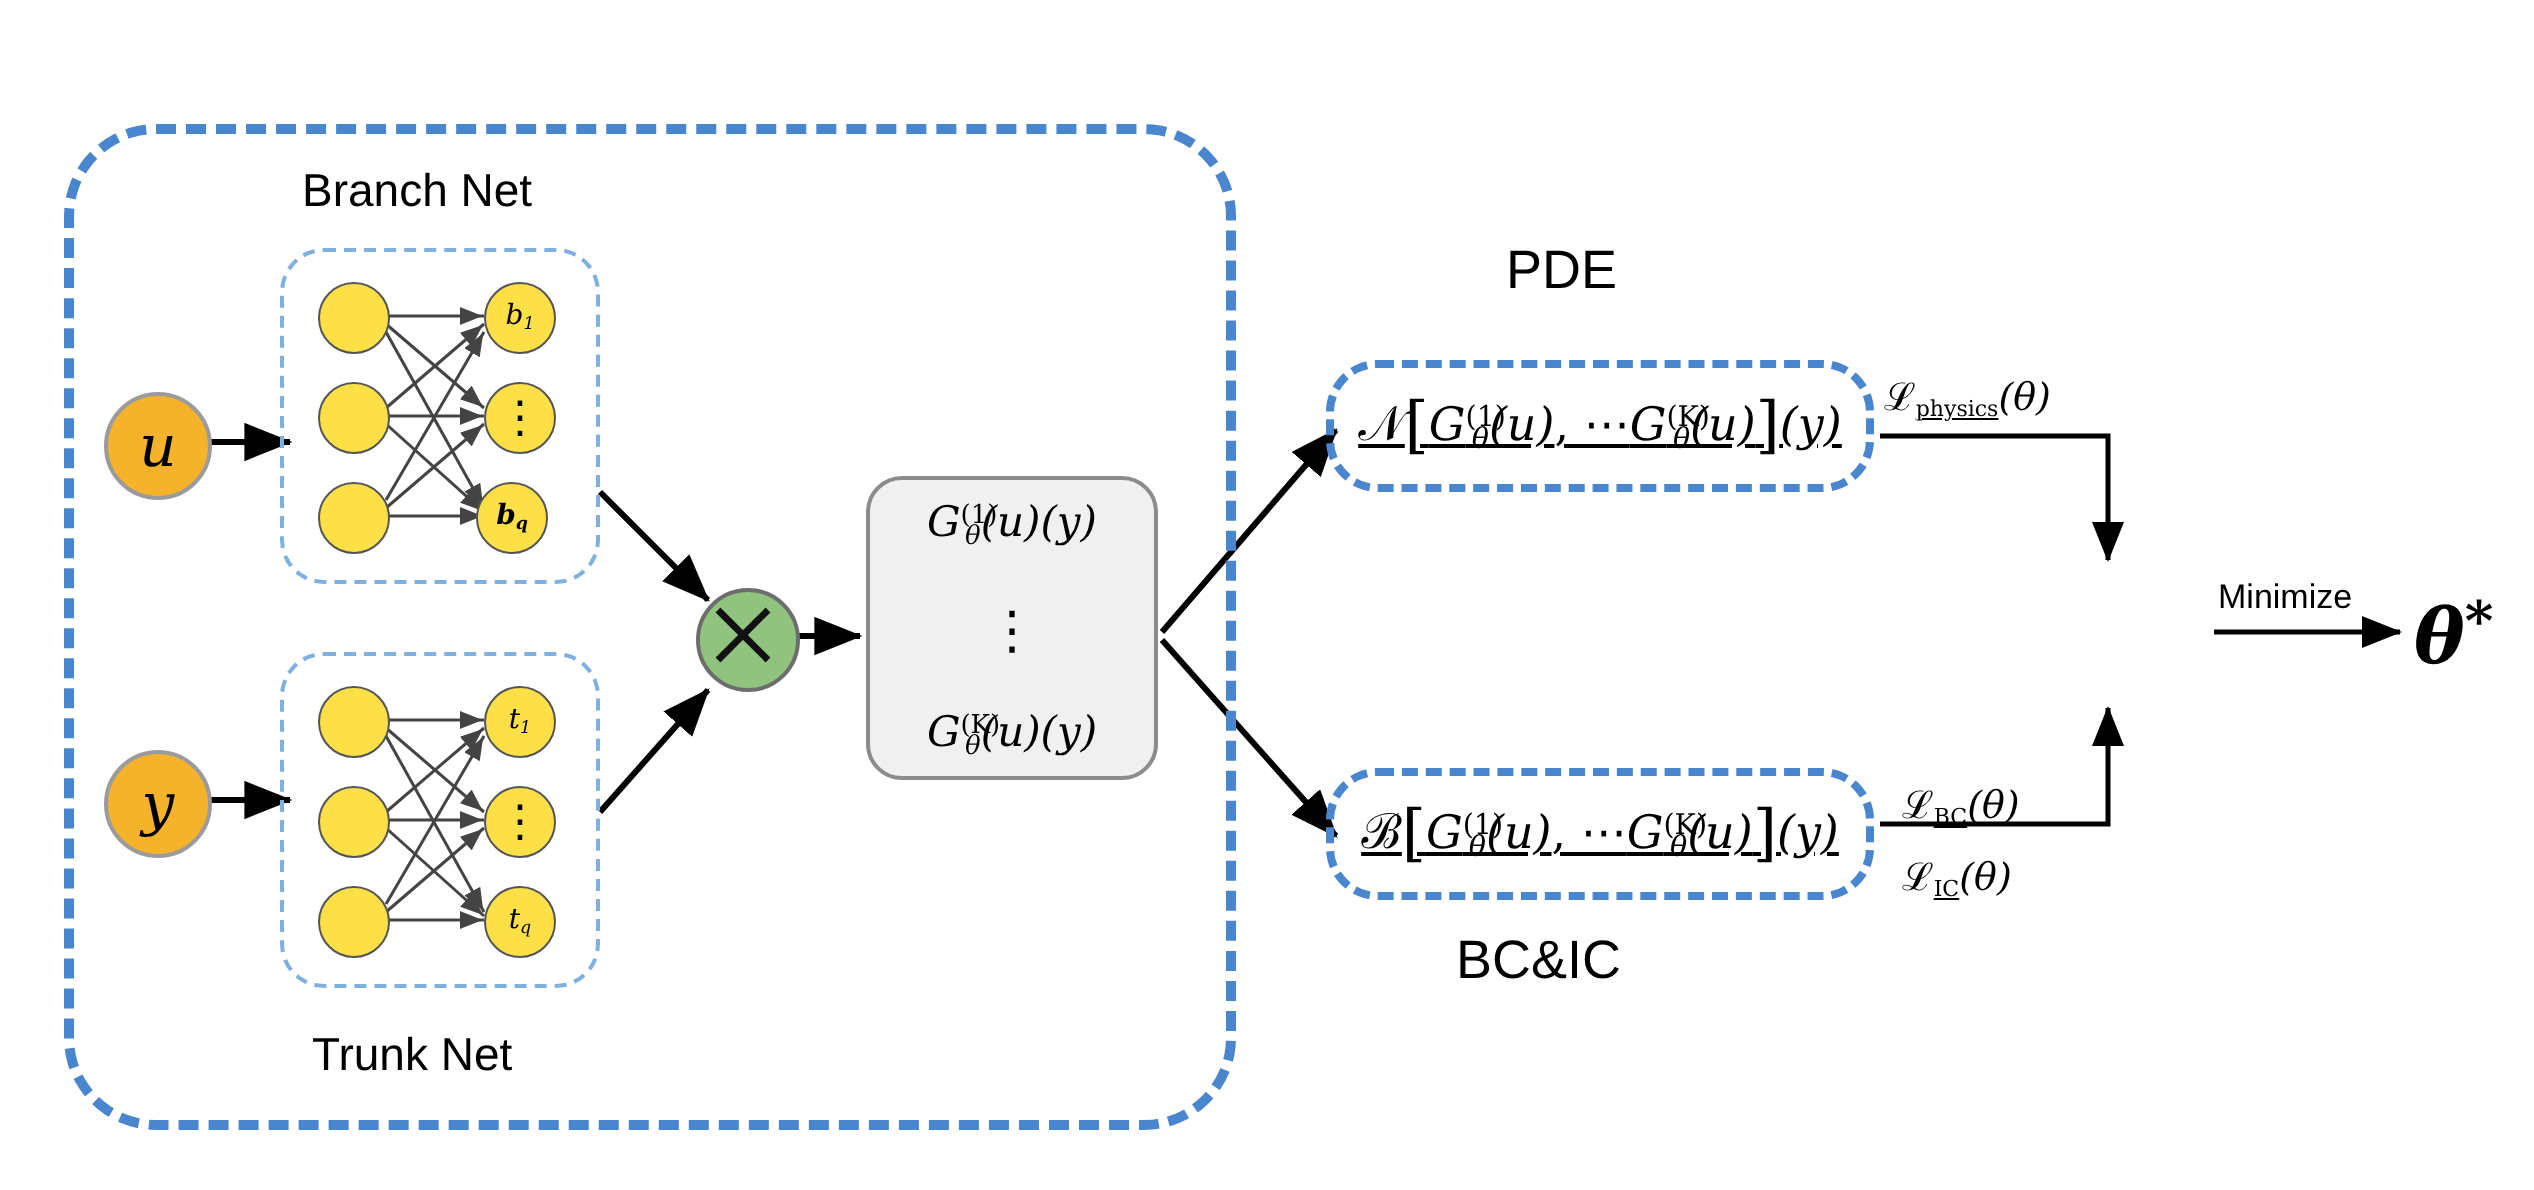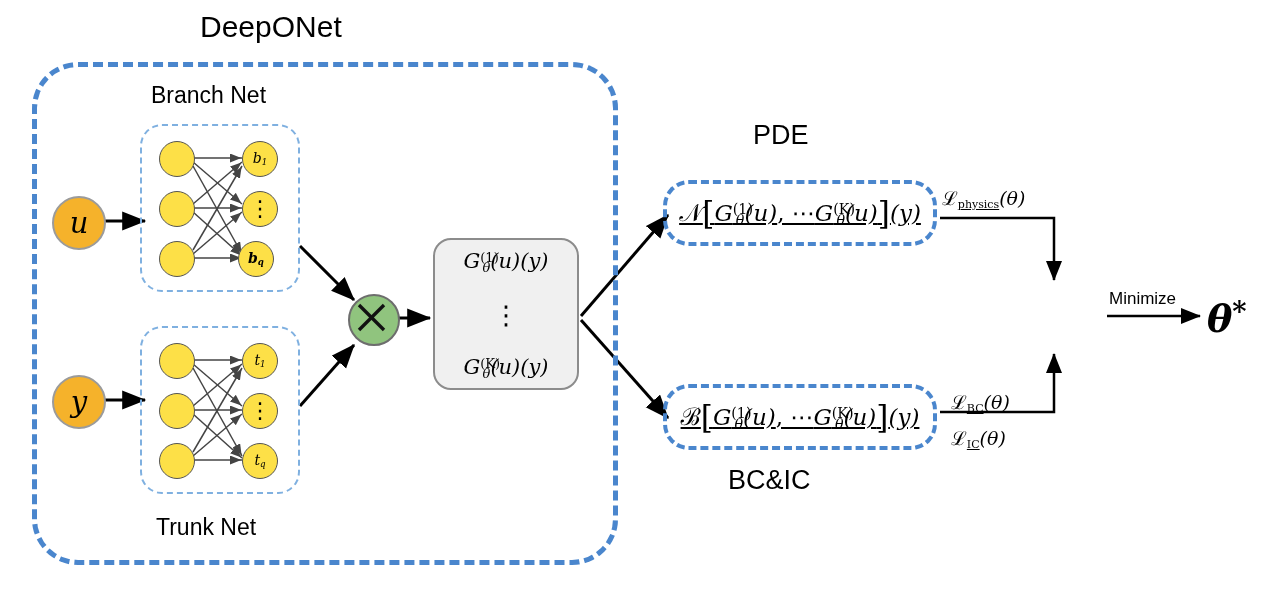--- a/index.html
+++ b/index.html
@@ -222,21 +222,20 @@
 
     <polyline points="940,412 1054,412 1054,354" fill="none" stroke="#000" stroke-width="2.5" marker-end="url(#ah)"></polyline>
 
     <line x1="1107" y1="316" x2="1200" y2="316" stroke="#000" stroke-width="2.5" marker-end="url(#ah)"></line>
   </svg>
 
   <div class="dashbox deeponet-box"></div>
   <div class="dashbox subnet-box branch-box"></div>
   <div class="dashbox subnet-box trunk-box"></div>
 
-  <div class="lbl title-deeponet">DeepONet</div>
   <div class="lbl title-branch">Branch Net</div>
   <div class="lbl title-trunk">Trunk Net</div>
   <div class="lbl title-pde">PDE</div>
   <div class="lbl title-bcic">BC&amp;IC</div>
   <div class="lbl title-minimize">Minimize</div>
 
   <div class="inode inode-u">
     <span class="nodeglyph">u</span>
   </div>
   <div class="inode inode-y">

